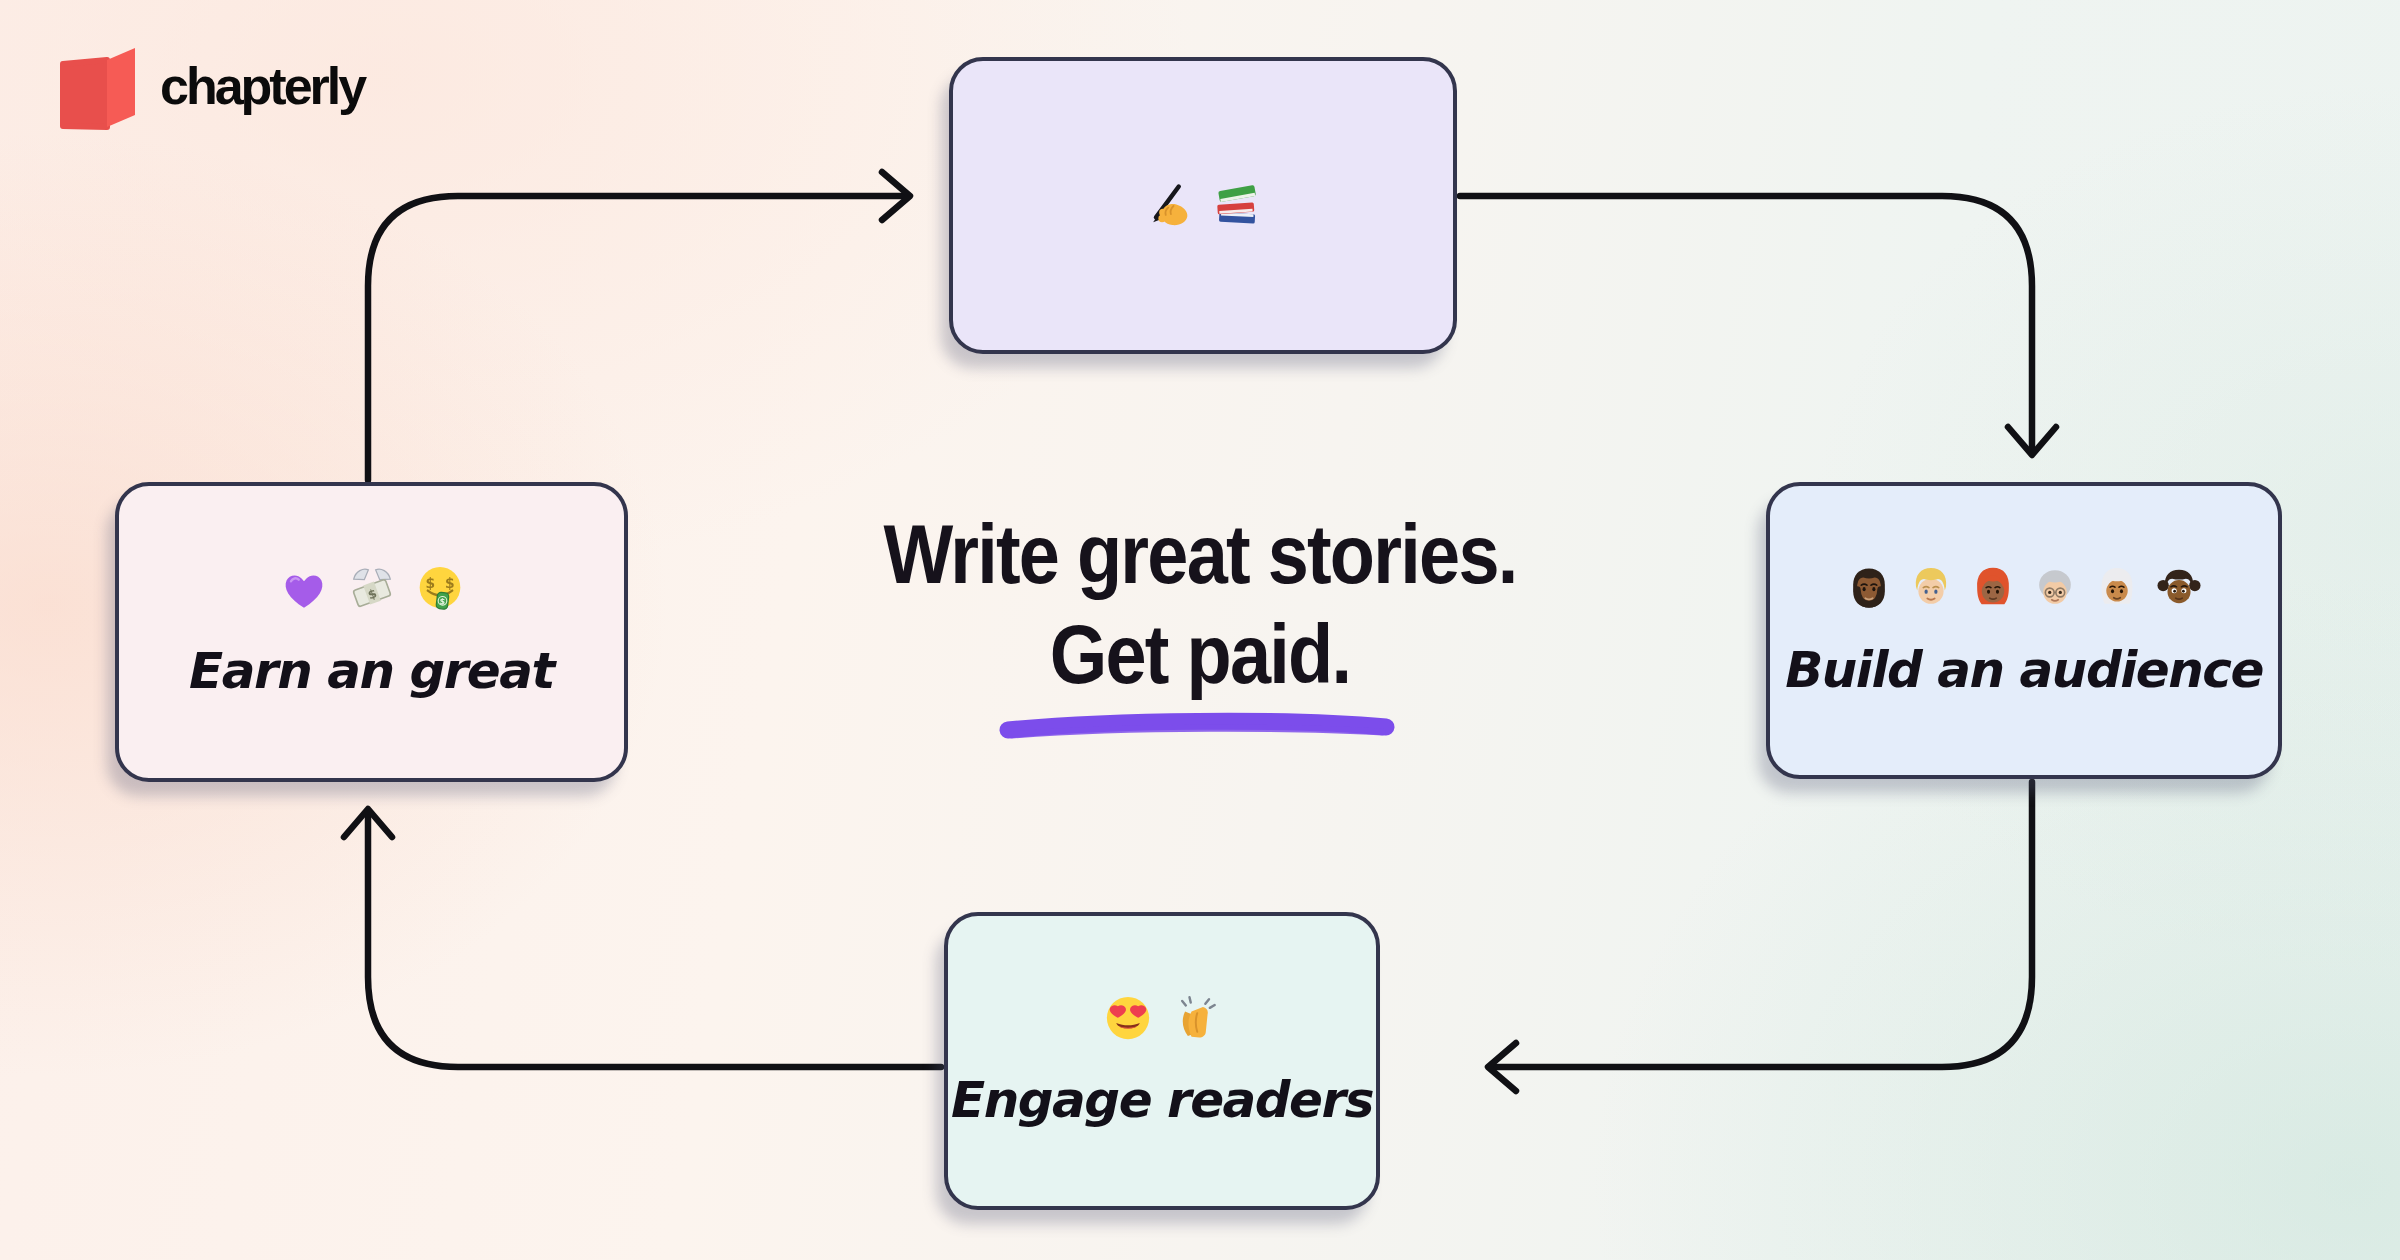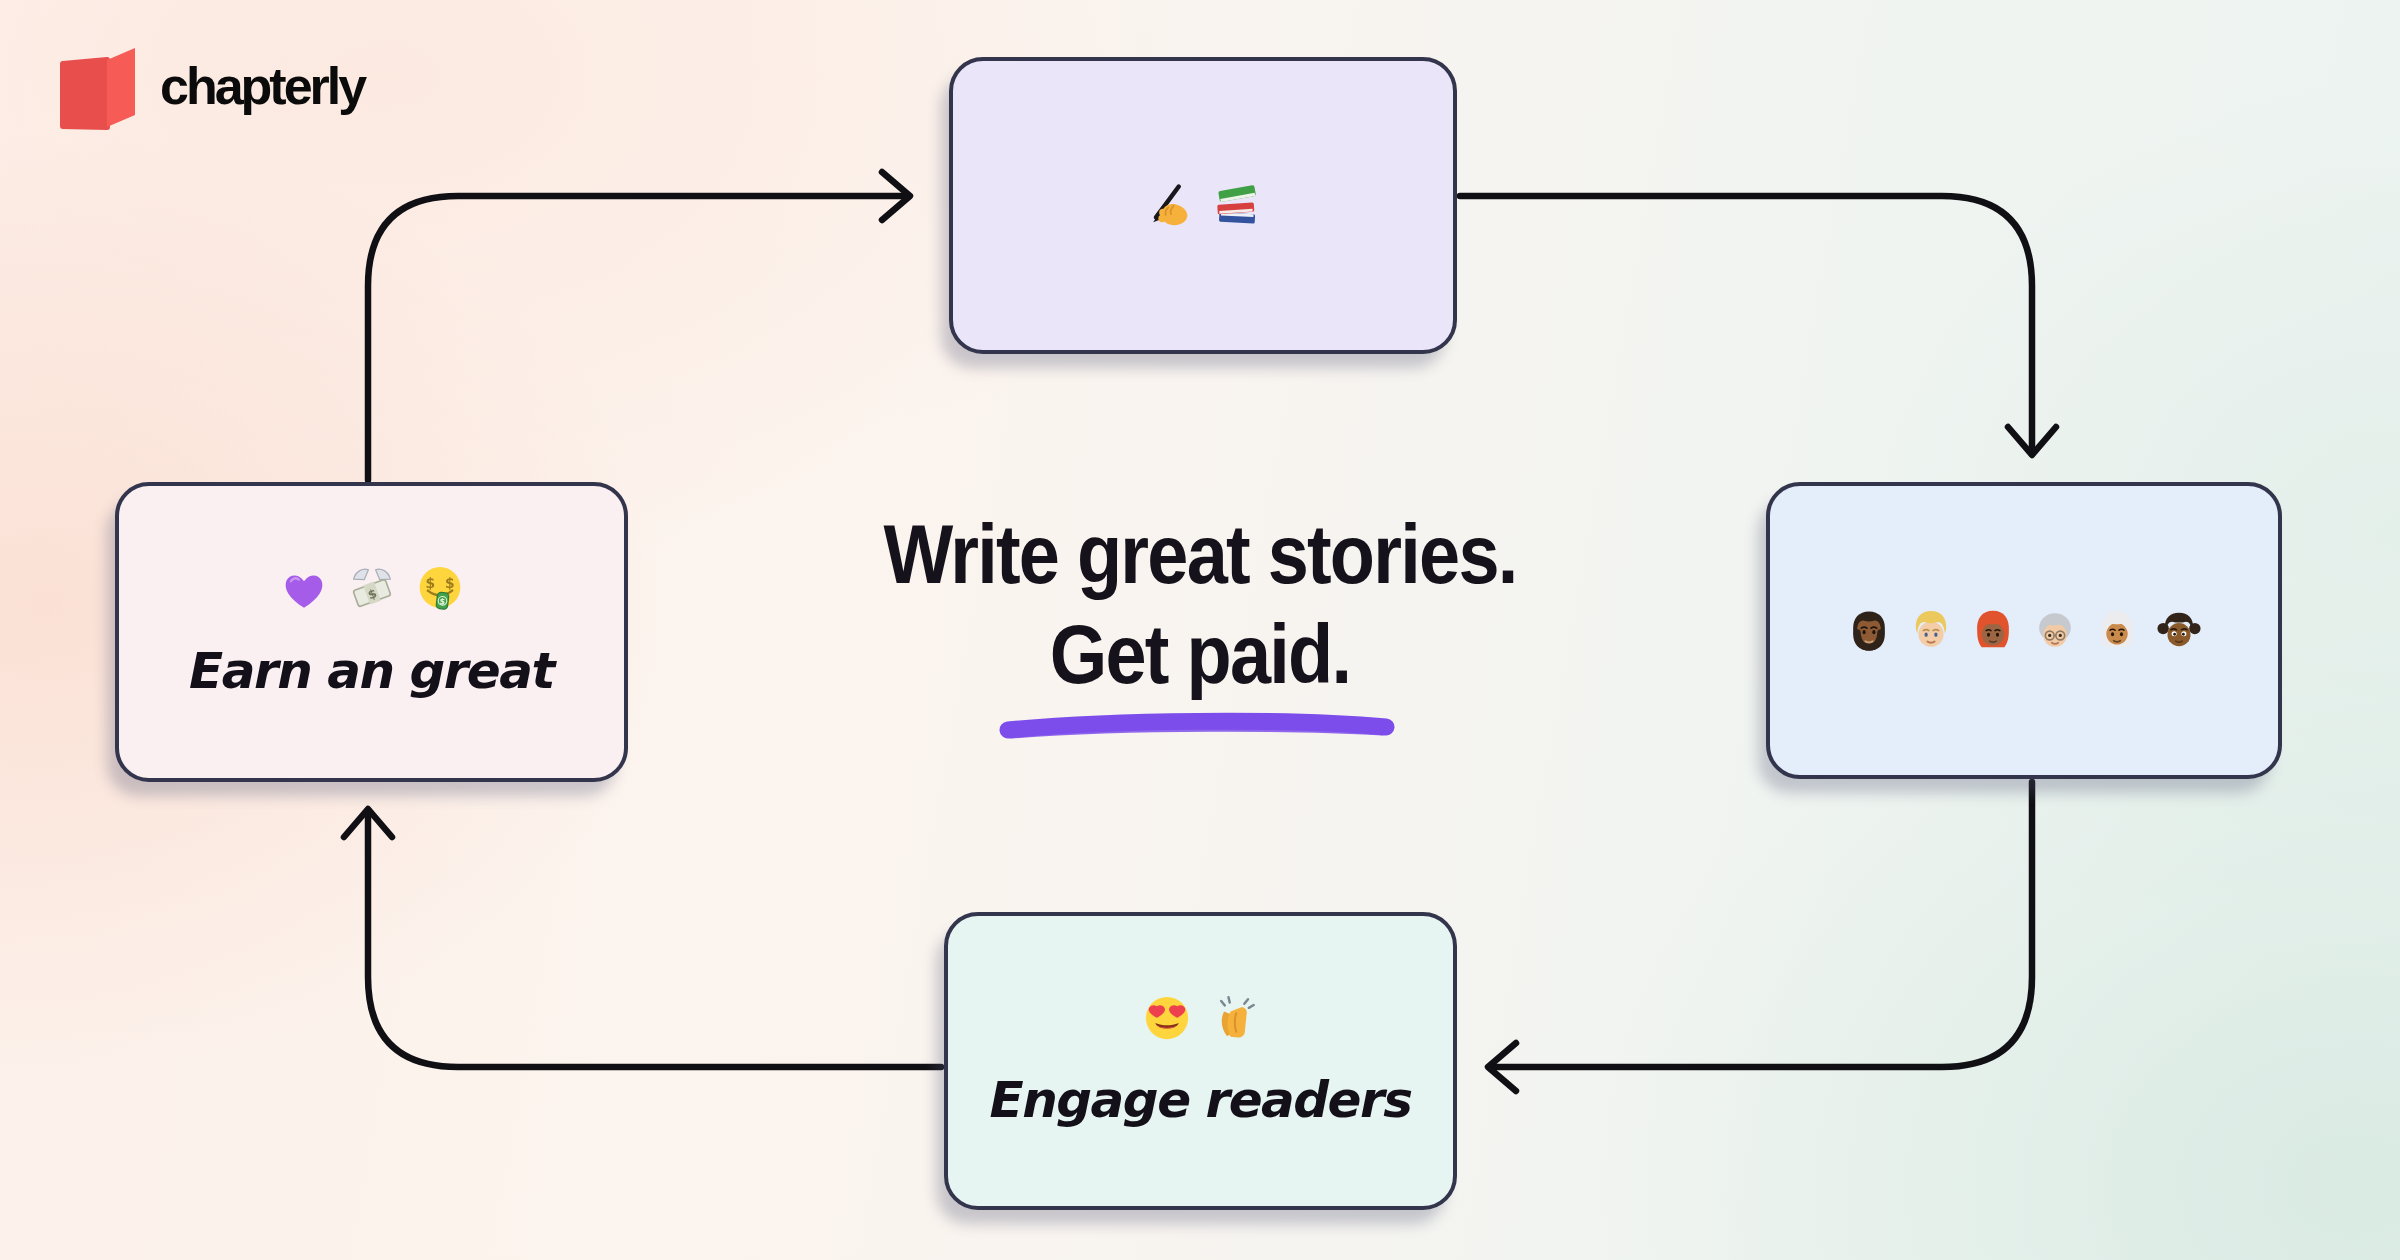--- a/index.html
+++ b/index.html
@@ -26,21 +26,21 @@
   .underline-svg{position:absolute;left:998px;top:708px;width:398px;height:40px;}
   
   .card{
     position:absolute;border:4.5px solid #33354d;border-radius:34px;
     box-shadow:-10px 16px 14px -2px rgba(86,90,120,.30);
     display:flex;flex-direction:column;align-items:center;justify-content:center;gap:26px;
     box-sizing:border-box;
   }
   .card-top{left:949px;top:57px;width:508px;height:297px;}
   .card-right{left:1766px;top:482px;width:516px;height:297px;}
-  .card-bottom{left:944px;top:912px;width:513px;height:298px;}
+  .card-bottom{left:944px;top:912px;width:436px;height:298px;}
   .card-left{left:115px;top:482px;width:513px;height:300px;}
   .emoji-row{display:flex;align-items:center;gap:16px;}
   .emoji-row.tight{gap:10px;}
   .emoji{width:52px;height:52px;display:block;}
   .emoji svg{width:100%;height:100%;display:block;}
   .card-label{
     font-family:"DejaVu Sans",sans-serif;font-style:italic;font-weight:700;
     font-size:50px;letter-spacing:-1.5px;color:#131019;line-height:1.2;white-space:nowrap;
   }
   
@@ -182,20 +182,21 @@
  <circle cx="32" cy="36.5" r="14.2" fill="#8a5a2b"></circle>
  <circle cx="26" cy="35.5" r="3.1" fill="#fff"></circle>
             <circle cx="38" cy="35.5" r="3.1" fill="#fff"></circle>
  <circle cx="26.6" cy="36" r="1.7" fill="#27190f"></circle>
             <circle cx="37.4" cy="36" r="1.7" fill="#27190f"></circle>
  <path d="M22 30.5q3.5-2.3 7 0 M35 30.5q3.5-2.3 7 0" stroke="#27190f" stroke-width="1.9" fill="none" stroke-linecap="round"></path>
  <path d="M28 44.5q4 2.6 8 0" stroke="#55331a" stroke-width="2.1" fill="none" stroke-linecap="round"></path>
 </svg>
         </span>
       </div>
+    <div class="card-label">Build an audience</div>
   </div>
 
   <div class="card card-bottom" style="background-color: rgb(230, 244, 242); border-color: rgb(51, 53, 77);">
     <div class="emoji-row">
         <span class="emoji">
           <svg viewBox="0 0 64 64">
  <circle cx="32" cy="32" r="26" fill="#ffd53e"></circle>
  <path d="M19.5 17.5c-3.4-2.6-8.3-1.2-9.6 2.3-1.5 4 1.6 7.6 9.6 12 8-4.4 11.1-8 9.6-12-1.3-3.5-6.2-4.9-9.6-2.3z" fill="#ee3f4f"></path>
  <path d="M44.5 17.5c-3.4-2.6-8.3-1.2-9.6 2.3-1.5 4 1.6 7.6 9.6 12 8-4.4 11.1-8 9.6-12-1.3-3.5-6.2-4.9-9.6-2.3z" fill="#ee3f4f"></path>
  <path d="M17.5 38c3 9 26 9 29 0-9.5 3.8-19.5 3.8-29 0z" fill="#87301a"></path>

